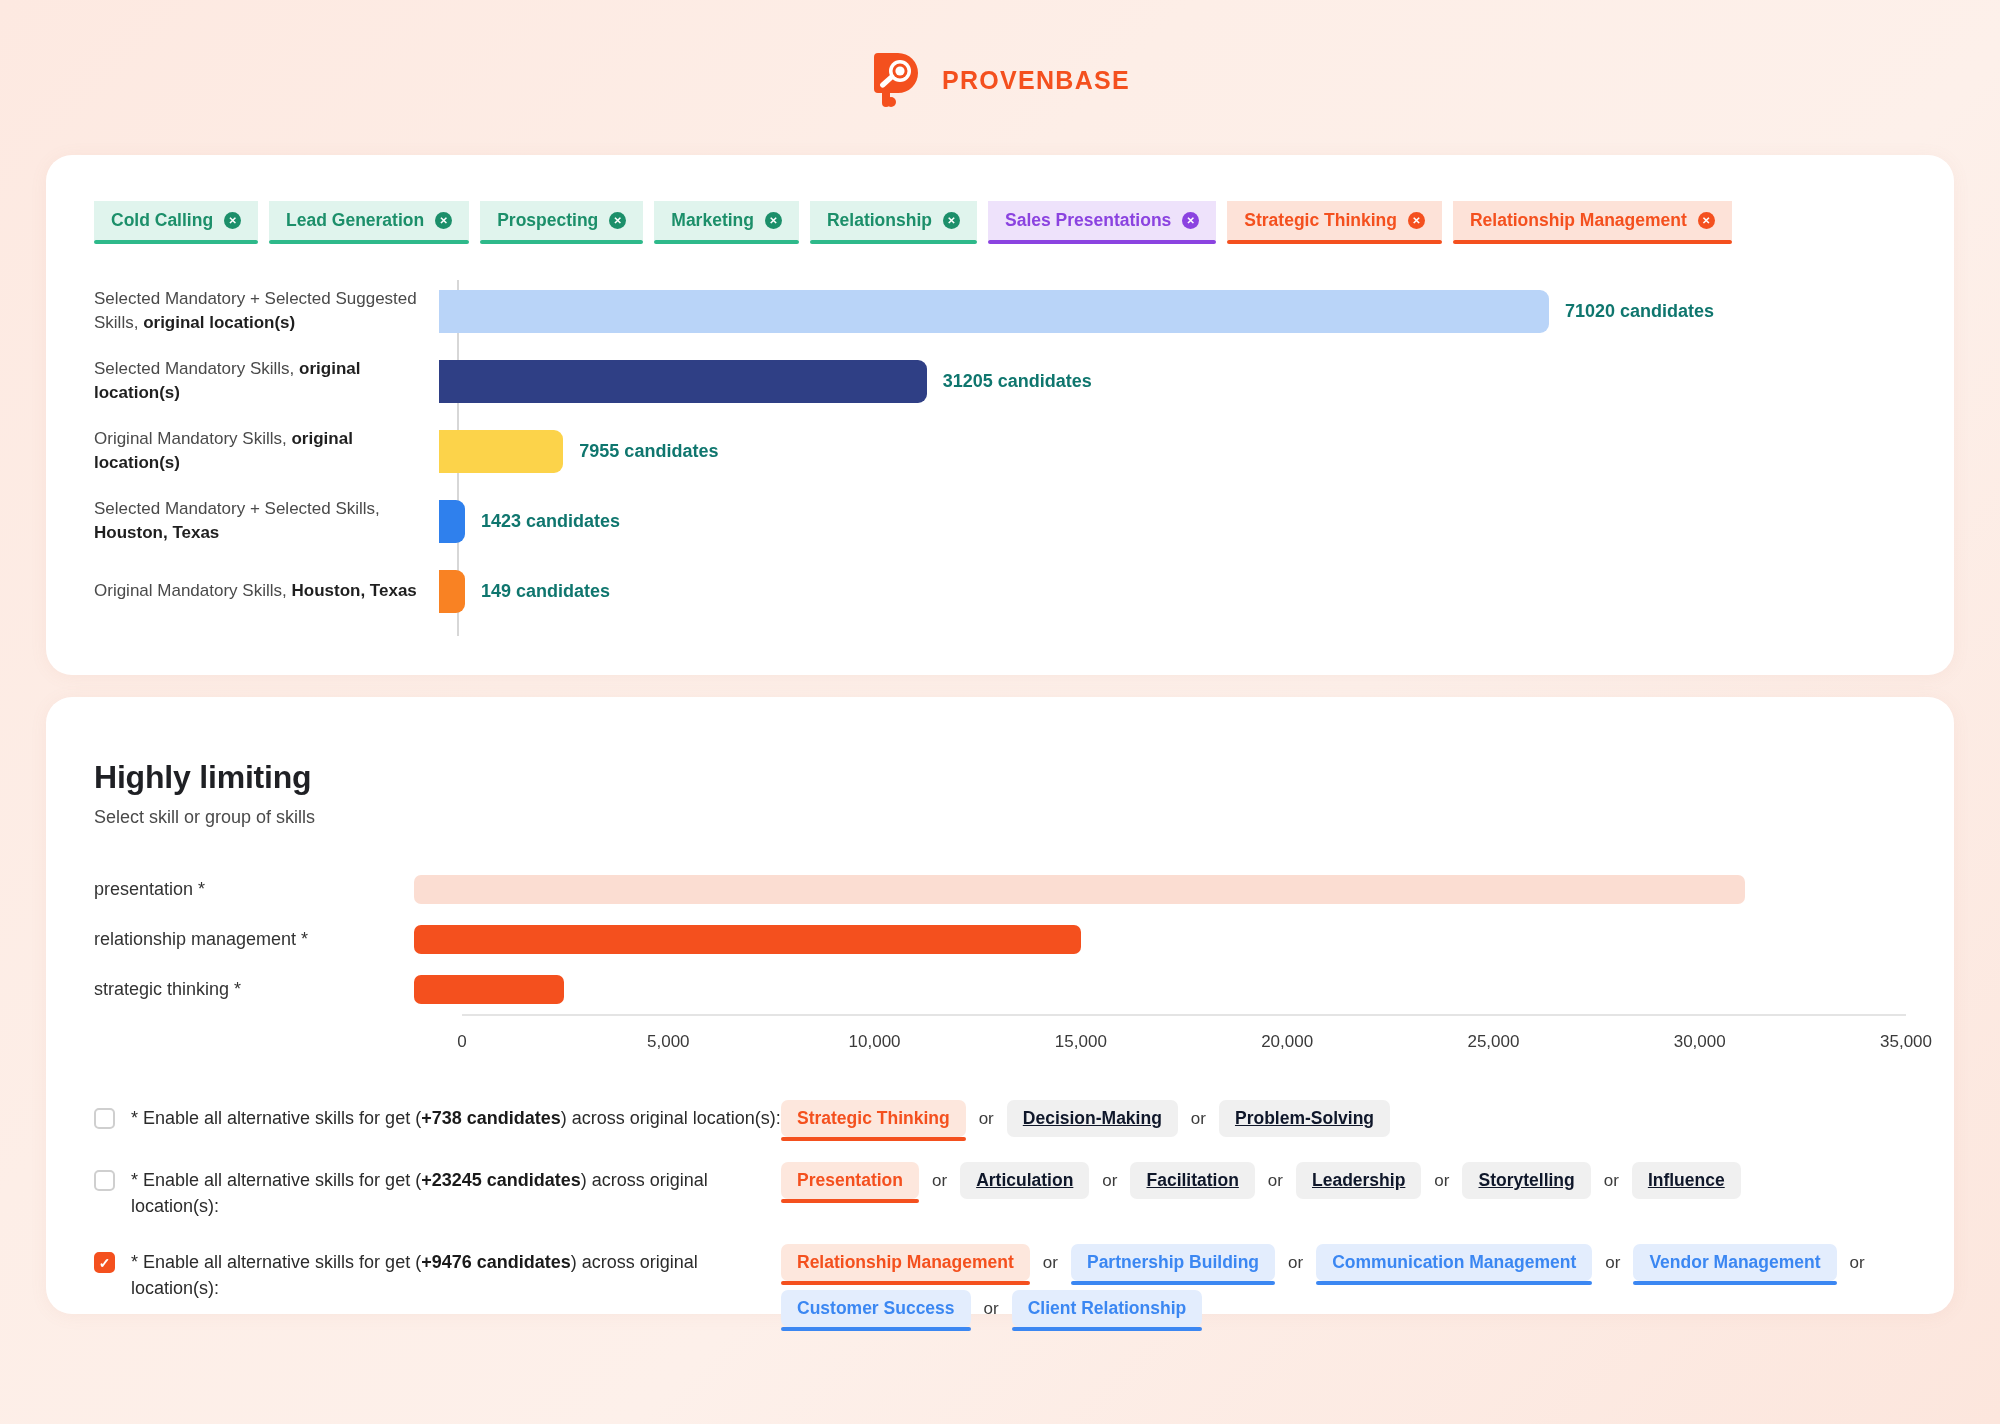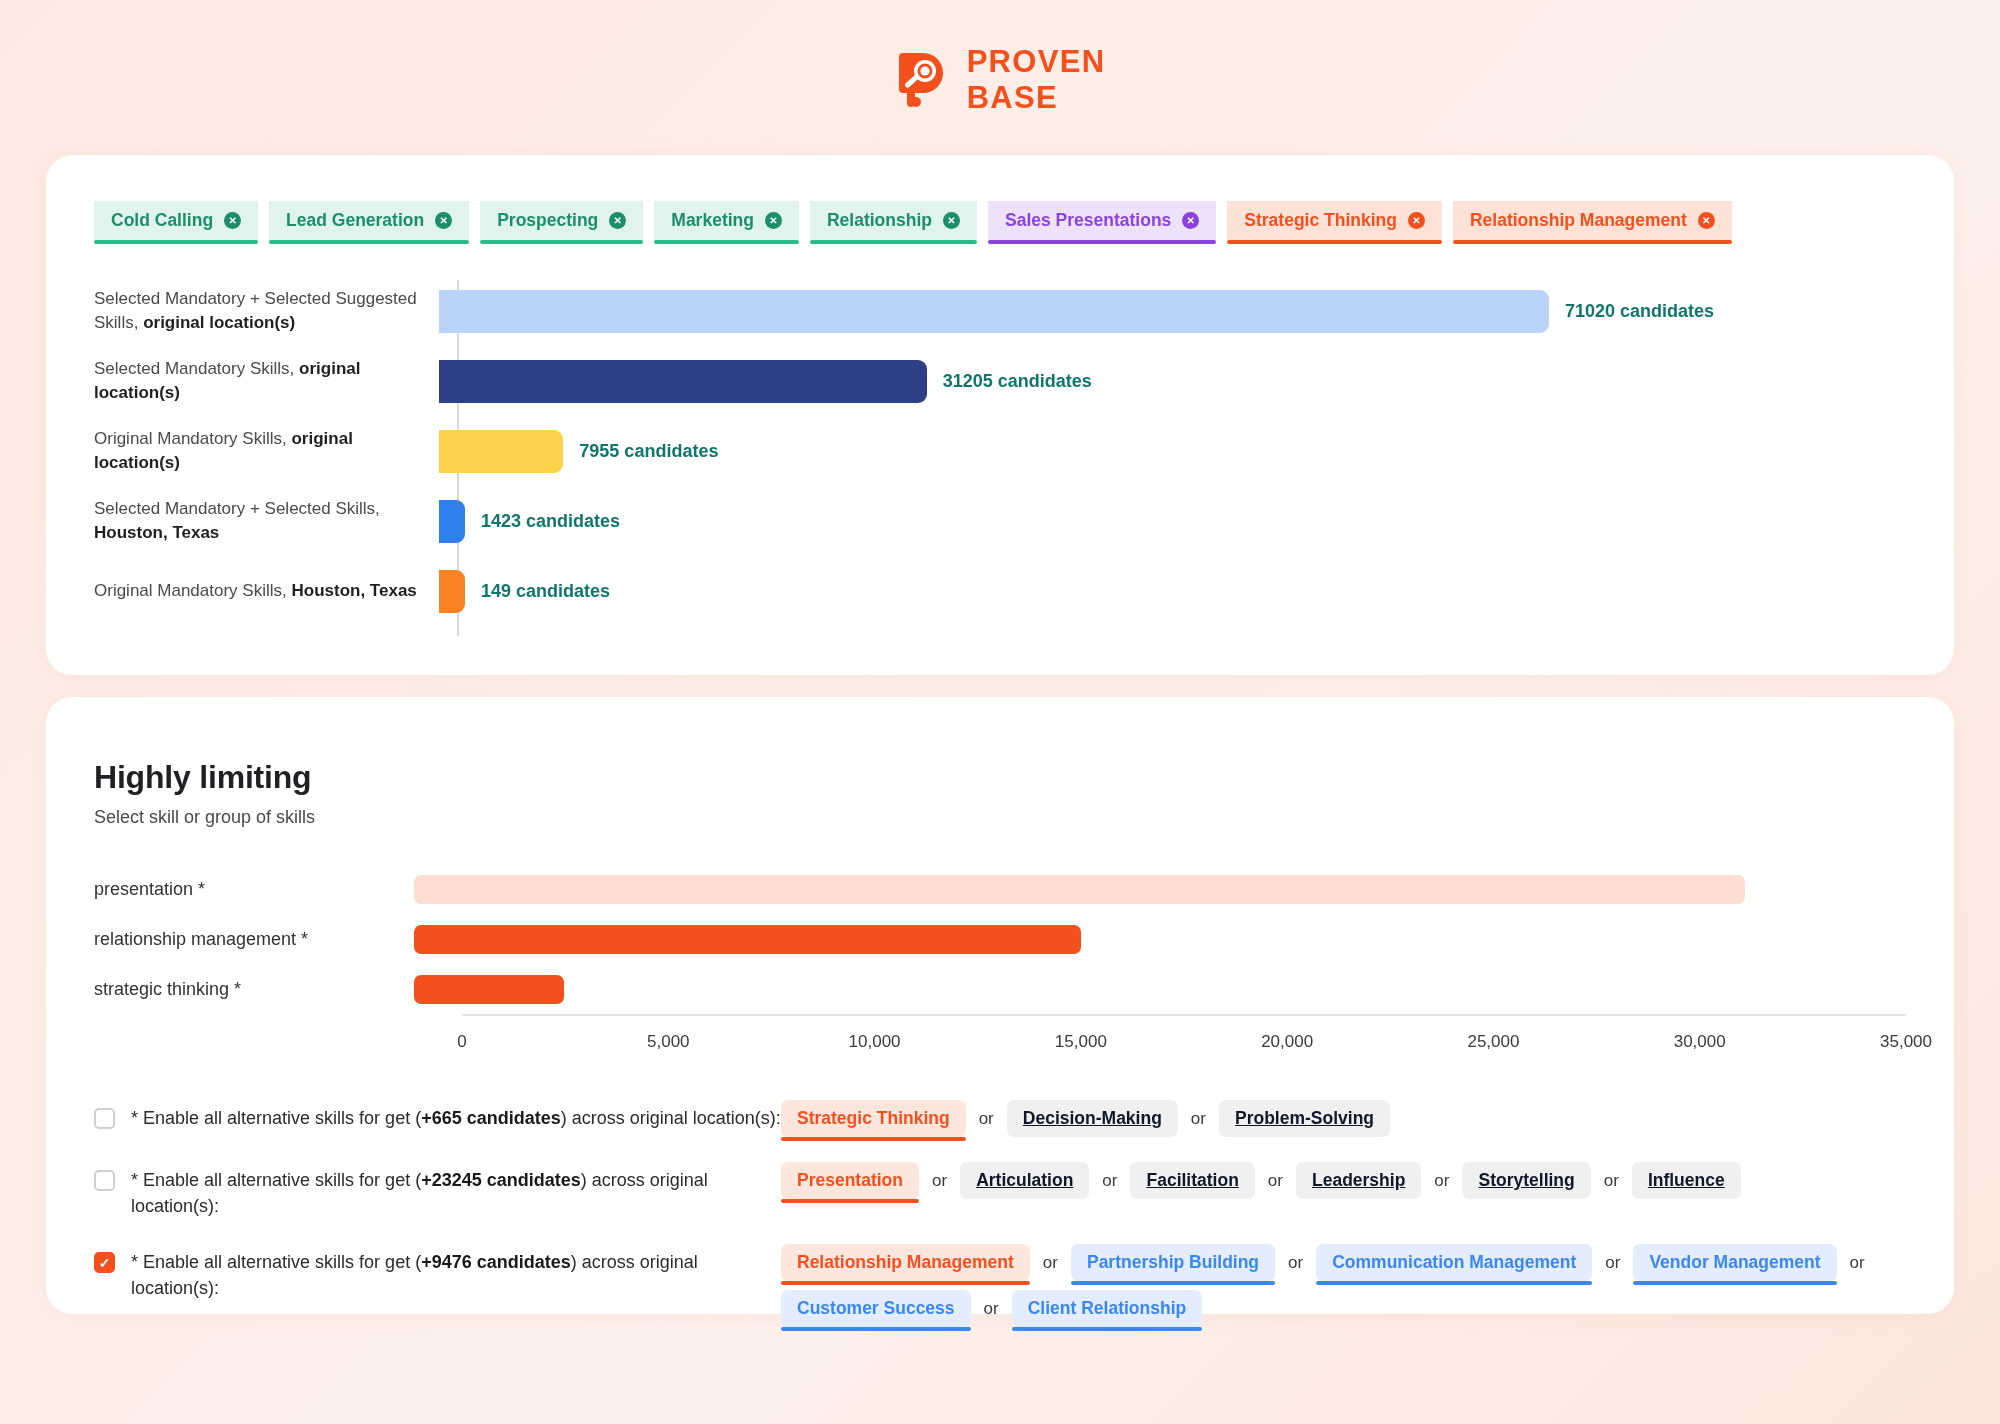--- a/index.html
+++ b/index.html
@@ -15,23 +15,23 @@
   }
 
   
   .header {
     height: 160px;
     display: flex; align-items: center; justify-content: center;
   }
   .logo { display: flex; align-items: center; gap: 16px; }
   .logo-mark { width: 56px; height: 58px; display: block; }
   .logo-text {
-    display: flex; flex-direction: column;
+    display: flex; flex-direction: row;
     font-weight: bold; color: #f4501e;
-    font-size: 31px; letter-spacing: 1.3px; line-height: 1.16;
+    font-size: 25px; letter-spacing: 1.3px; line-height: 1.16;
   }
 
   
   .card {
     position: absolute;
     left: 46px; right: 46px;
     background: #ffffff;
     border-radius: 26px;
     box-shadow: 0 2px 18px rgba(180,120,100,.07);
   }
@@ -292,21 +292,21 @@
         <span class="hl-tick" style="left: 57.1429%;">20,000</span>
         <span class="hl-tick" style="left: 71.4286%;">25,000</span>
         <span class="hl-tick" style="left: 85.7143%;">30,000</span>
         <span class="hl-tick" style="left: 100%;">35,000</span>
       </div>
   </div>
 
   <div class="cb-list" id="cb-list">
       <div class="cb-row">
         <div class="cb-box"></div>
-        <div class="cb-text"><span>* Enable all alternative skills for get (</span><b>+665 candidates</b><span>) across original location(s):</span></div>
+        <div class="cb-text"><span>* Enable all alternative skills for get (</span><b>+738 candidates</b><span>) across original location(s):</span></div>
         <div class="alt-wrap">
           <span class="alt-chip active">Strategic Thinking</span>
           <span class="alt-or">or</span>
           <span class="alt-chip muted">Decision-Making</span>
           <span class="alt-or">or</span>
           <span class="alt-chip muted">Problem-Solving</span>
         </div>
       </div>
       <div class="cb-row">
         <div class="cb-box"></div>

